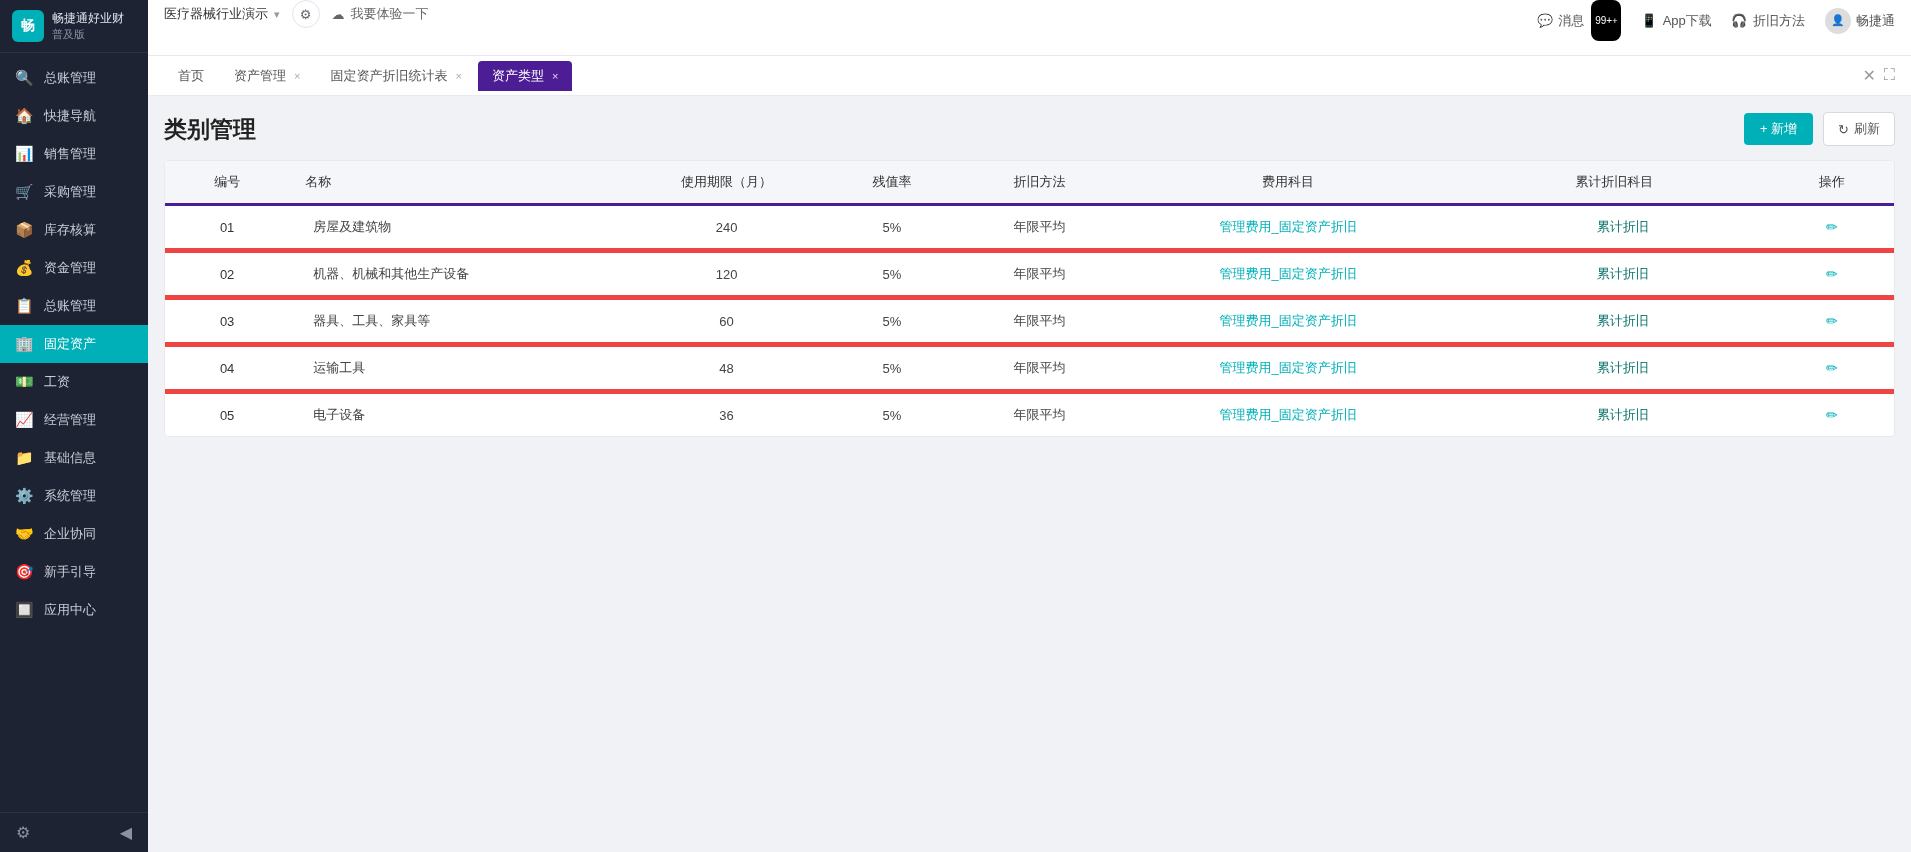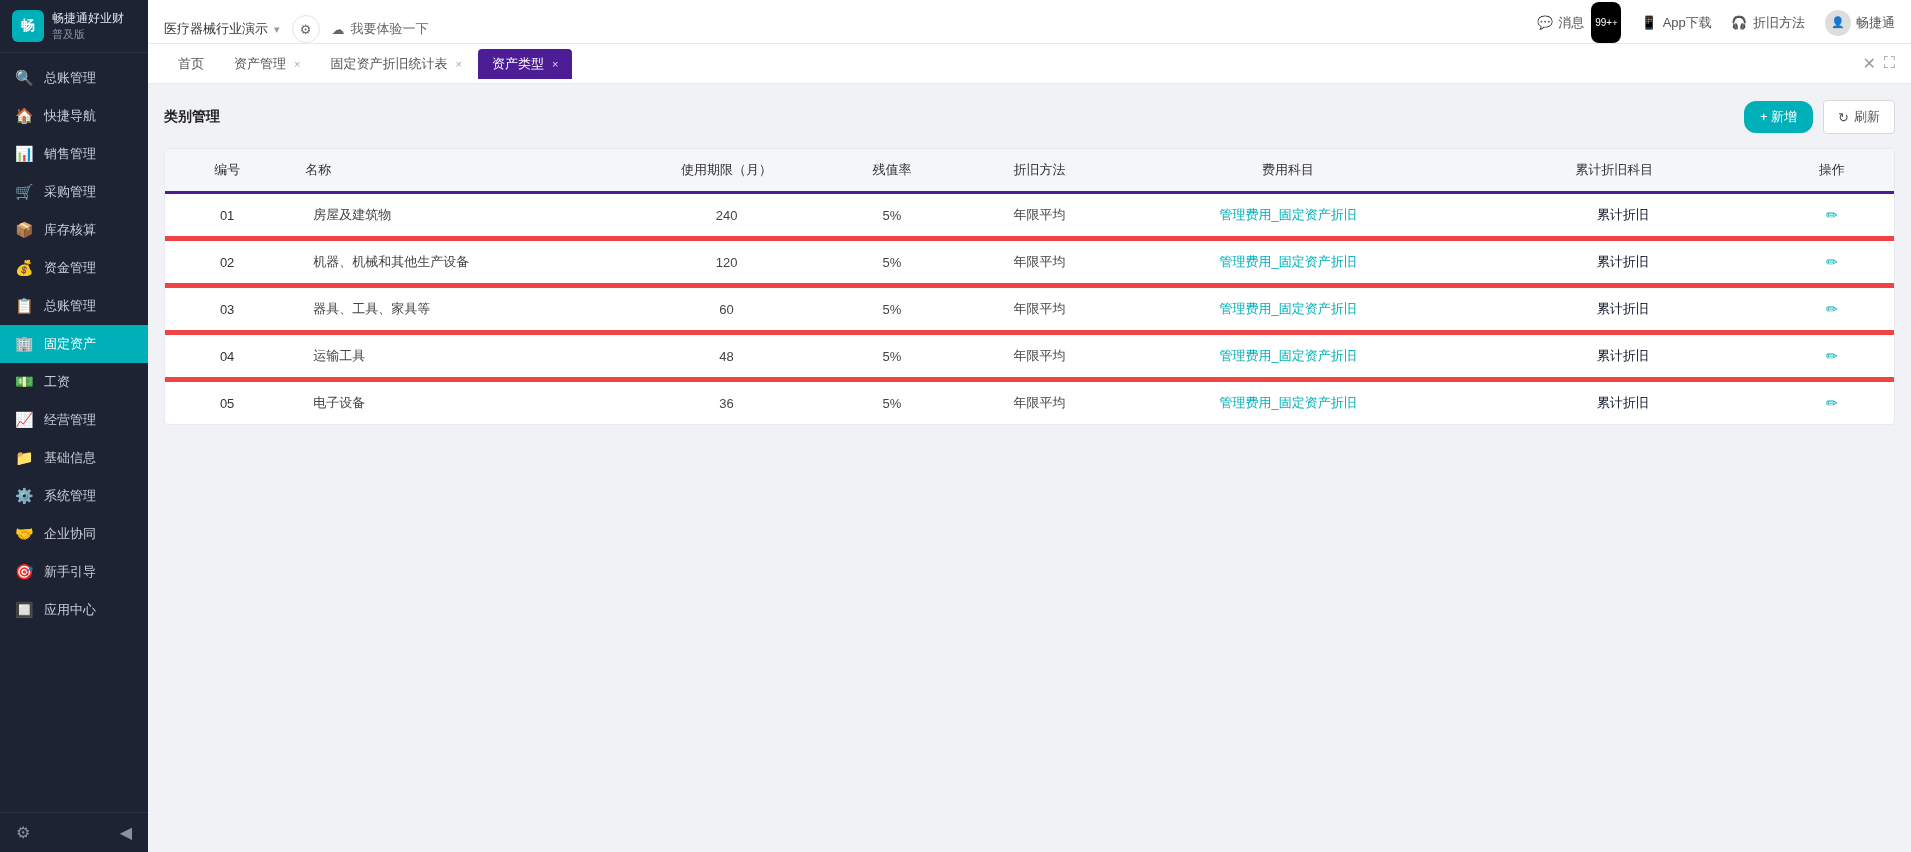--- a/index.html
+++ b/index.html
@@ -92,23 +92,23 @@
       display: flex;
       flex-direction: column;
       height: 100%;
       overflow: hidden;
     }
 
     
     .top-header {
       background: white;
       padding: 0 16px;
-      height: 44px;
-      display: flex;
-      align-items: flex-end;
+      height: 56px;
+      display: flex;
+      align-items: flex-start;
       justify-content: space-between;
       border-bottom: 1px solid #e8eaf0;
       flex-shrink: 0;
     }
     .top-header-left {
       display: flex;
       align-items: center;
       gap: 12px;
     }
     .company-selector {
@@ -227,35 +227,35 @@
     }
 
     
     .page-header {
       display: flex;
       justify-content: space-between;
       align-items: center;
       margin-bottom: 14px;
     }
     .page-title {
-      font-size: 14px;
+      font-size: 23px;
       font-weight: bold;
       color: #222;
     }
     .page-actions {
       display: flex;
       gap: 10px;
       align-items: center;
     }
     .btn-primary {
       background: #00b0b9;
       color: white;
       border: none;
       padding: 7px 16px;
-      border-radius: 12px;
+      border-radius: 4px;
       cursor: pointer;
       font-size: 13px;
       display: flex;
       align-items: center;
       gap: 5px;
     }
     .btn-default {
       background: white;
       color: #555;
       border: 1px solid #d9d9d9;
@@ -315,21 +315,21 @@
     .edit-icon {
       color: #00b0b9;
       cursor: pointer;
       font-size: 14px;
     }
     .expense-link {
       color: #00b0b9;
       text-decoration: none;
     }
     .accum-link {
-      color: #0f172a;
+      color: #0f766e;
       margin-left: 17px;
     }
   </style>
 </head>
 <body>
 
 <nav class="sidebar">
   <div class="sidebar-header">
     <div class="sidebar-logo-icon">畅</div>
     <div class="sidebar-header-text">

